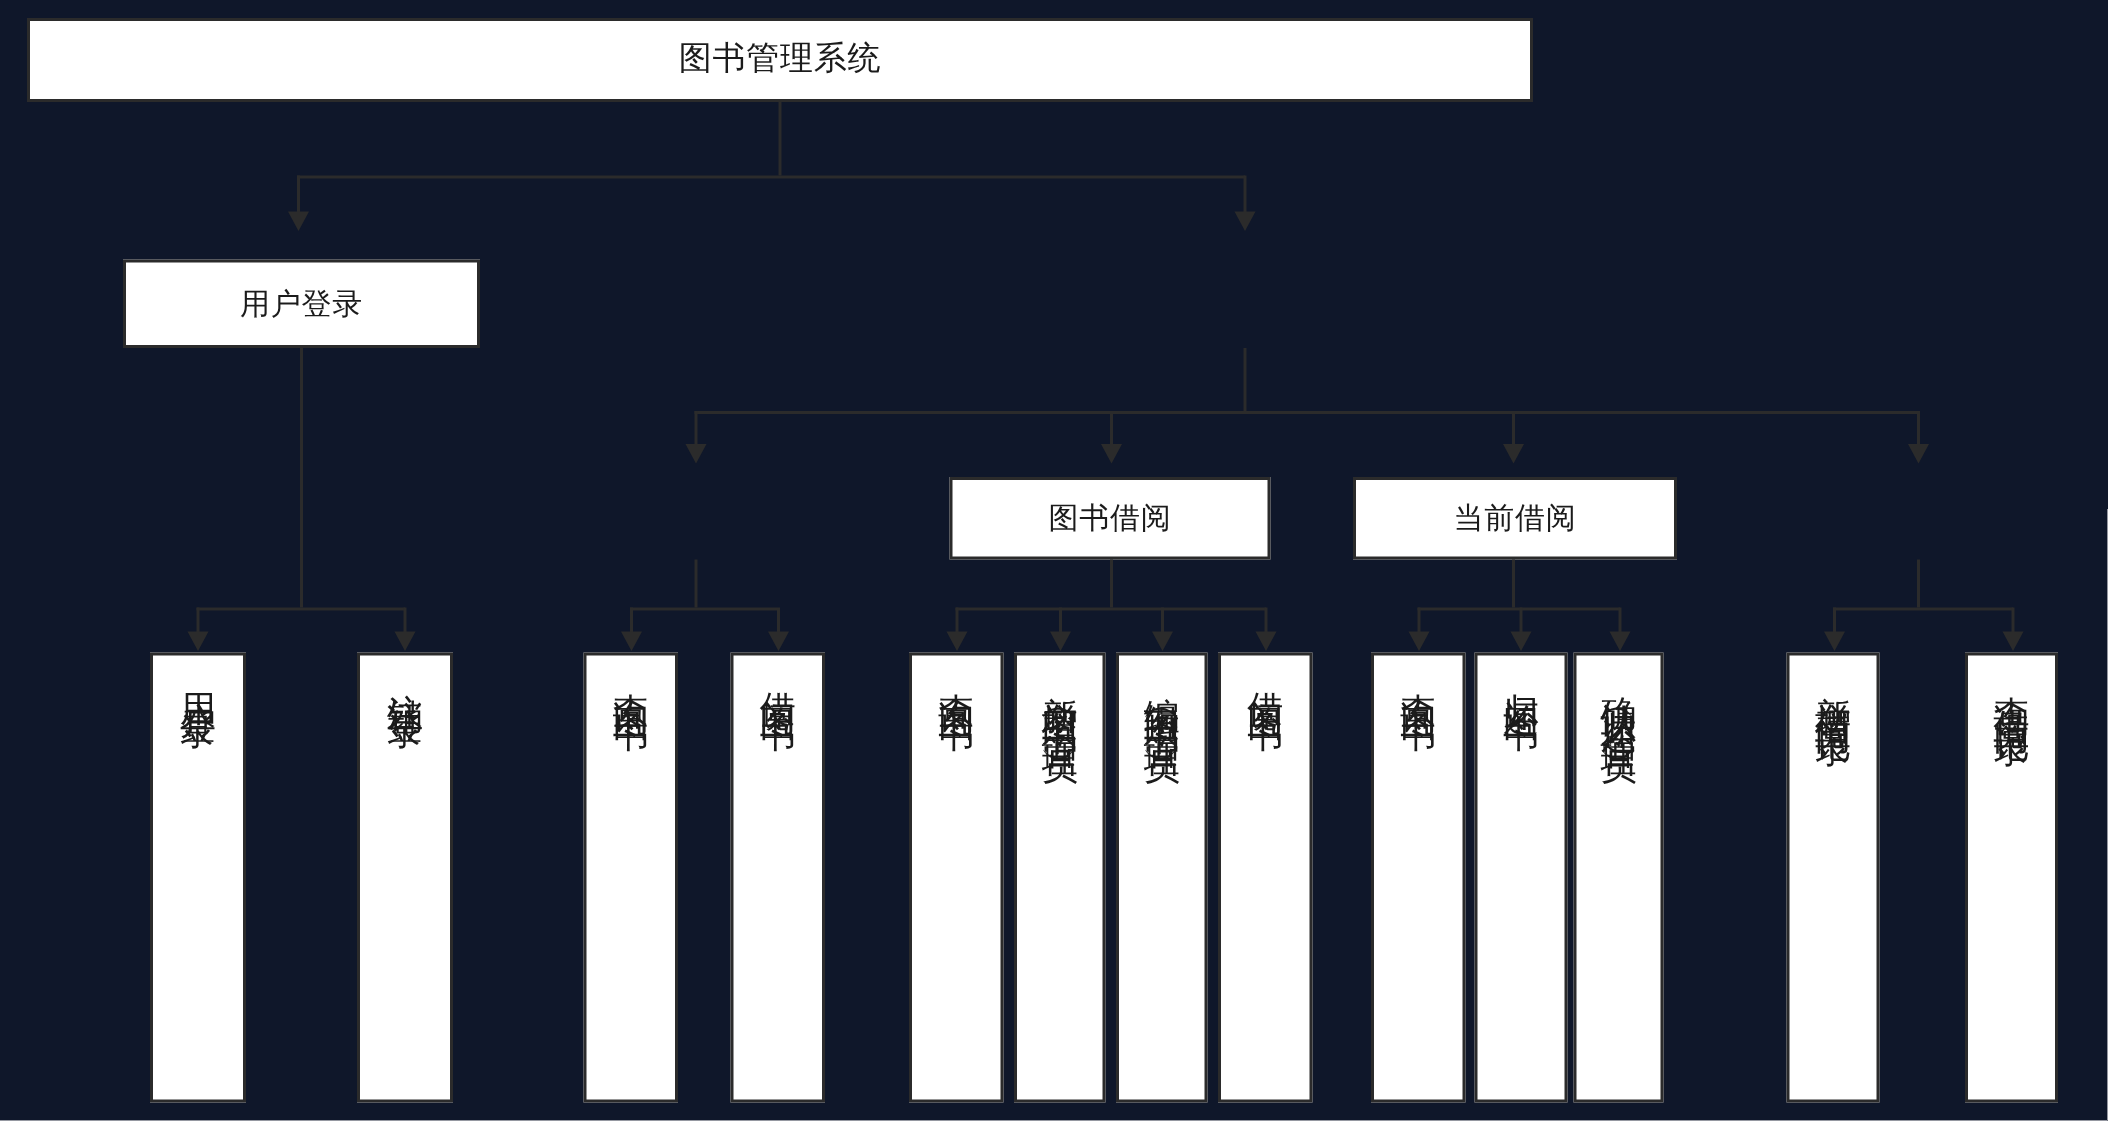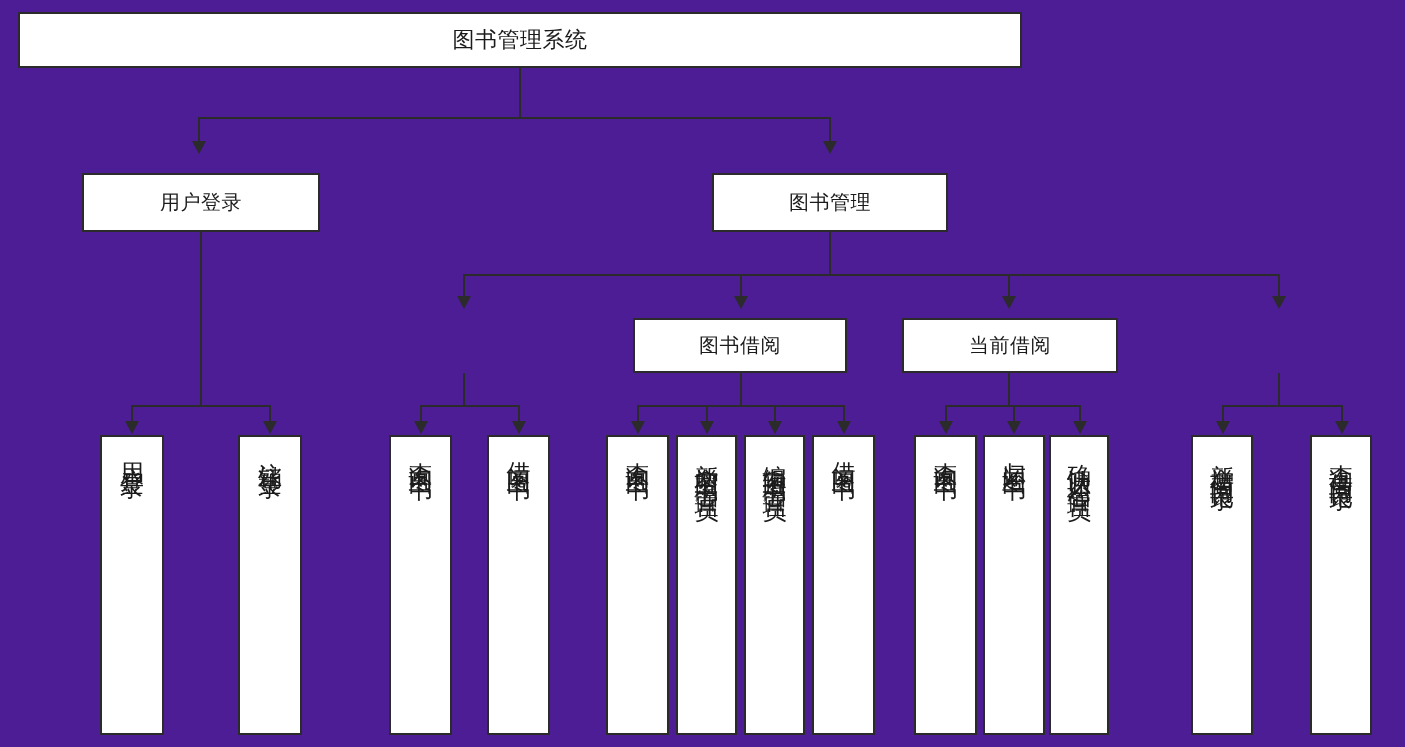--- a/index.html
+++ b/index.html
@@ -5,21 +5,21 @@
 <style>
   html,body{margin:0;padding:0;background:#ffffff;}
   body{
     font-family:"DejaVu Sans","Liberation Sans",sans-serif;
     -webkit-font-smoothing:antialiased;
   }
   #canvas{
     position:relative;
     width:1405px;
     height:747px;
-    background:#4c1d95;
+    background:#0f172a;
     overflow:hidden;
   }
   
   .node{
     position:absolute;
     box-sizing:border-box;
     background:#ffffff;
     border:2px solid #2b2b2b;
     display:flex;
     align-items:center;
@@ -99,23 +99,20 @@
   <div class="link vline" style="left:198px;top:117px;height:26px;"></div>
   <div class="arrow" style="left:192px;top:141px;"></div>
 
   <div class="link vline" style="left:829px;top:117px;height:26px;"></div>
   <div class="arrow" style="left:823px;top:141px;"></div>
 
   <div class="node h lvl2" style="left:82px;top:173px;width:238px;height:59px;">
     <span class="label">用户登录</span>
   </div>
 
-  <div class="node h lvl2" style="left:712px;top:173px;width:236px;height:59px;">
-    <span class="label">图书管理</span>
-  </div>
 
   <div class="link vline" style="left:200px;top:232px;height:173px;"></div>
   <div class="link hline" style="left:131px;top:405px;width:139px;"></div>
   <div class="link vline" style="left:131px;top:405px;height:18px;"></div>
   <div class="arrow" style="left:125px;top:421px;"></div>
   <div class="link vline" style="left:269px;top:405px;height:18px;"></div>
   <div class="arrow" style="left:263px;top:421px;"></div>
 
   <div class="link vline" style="left:829px;top:232px;height:42px;"></div>
   <div class="link hline" style="left:463px;top:274px;width:817px;"></div>

